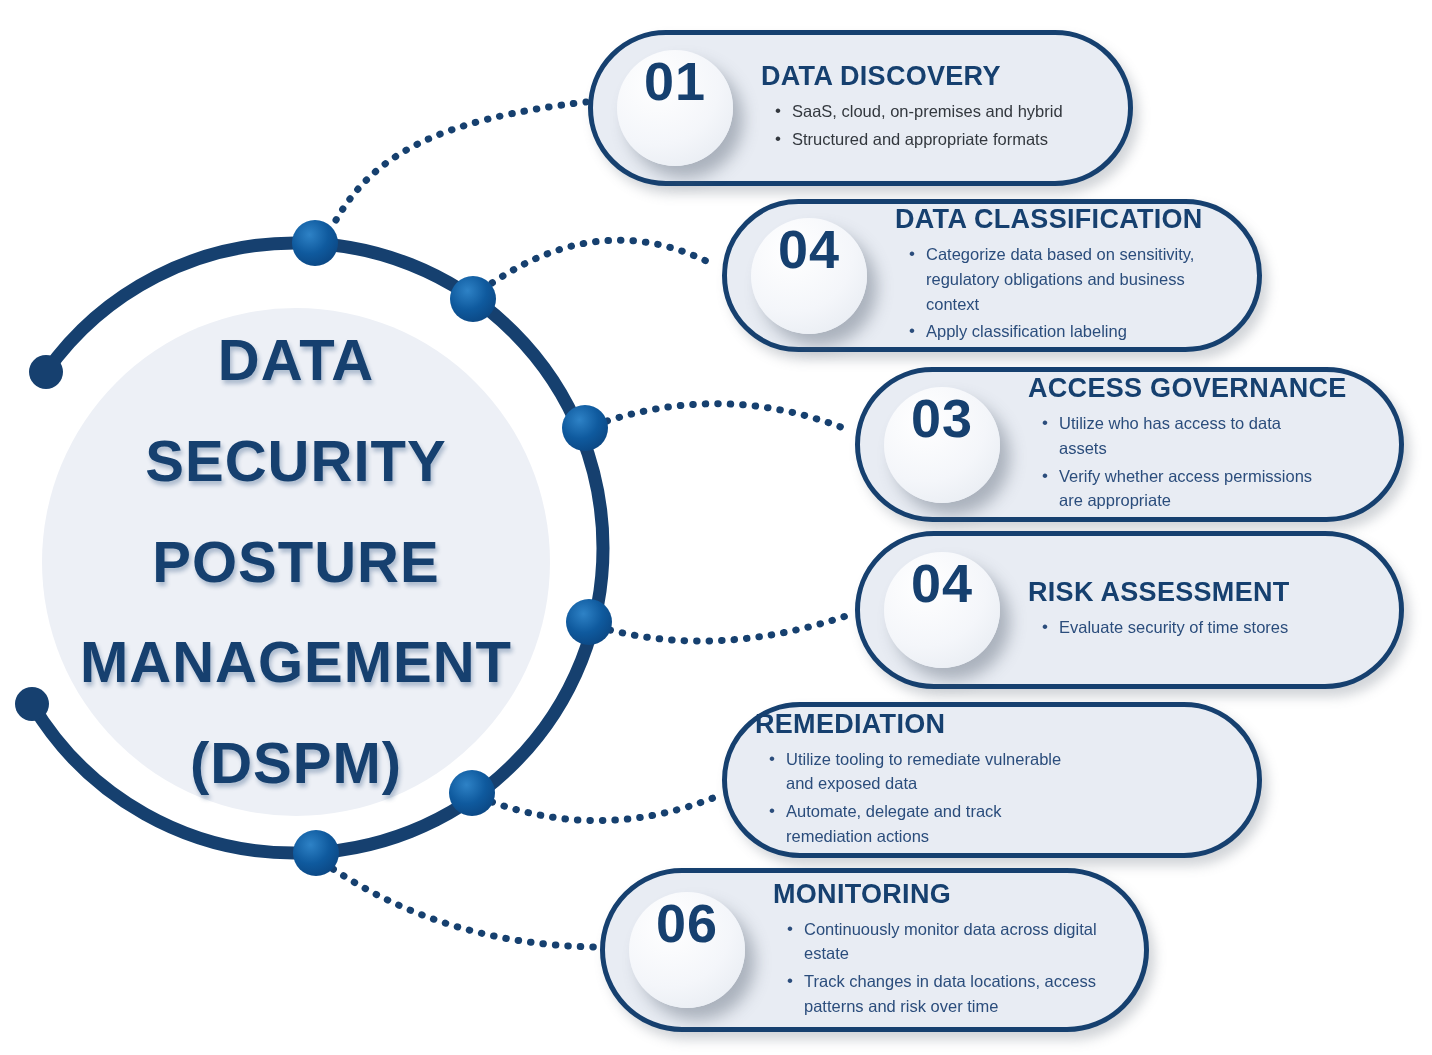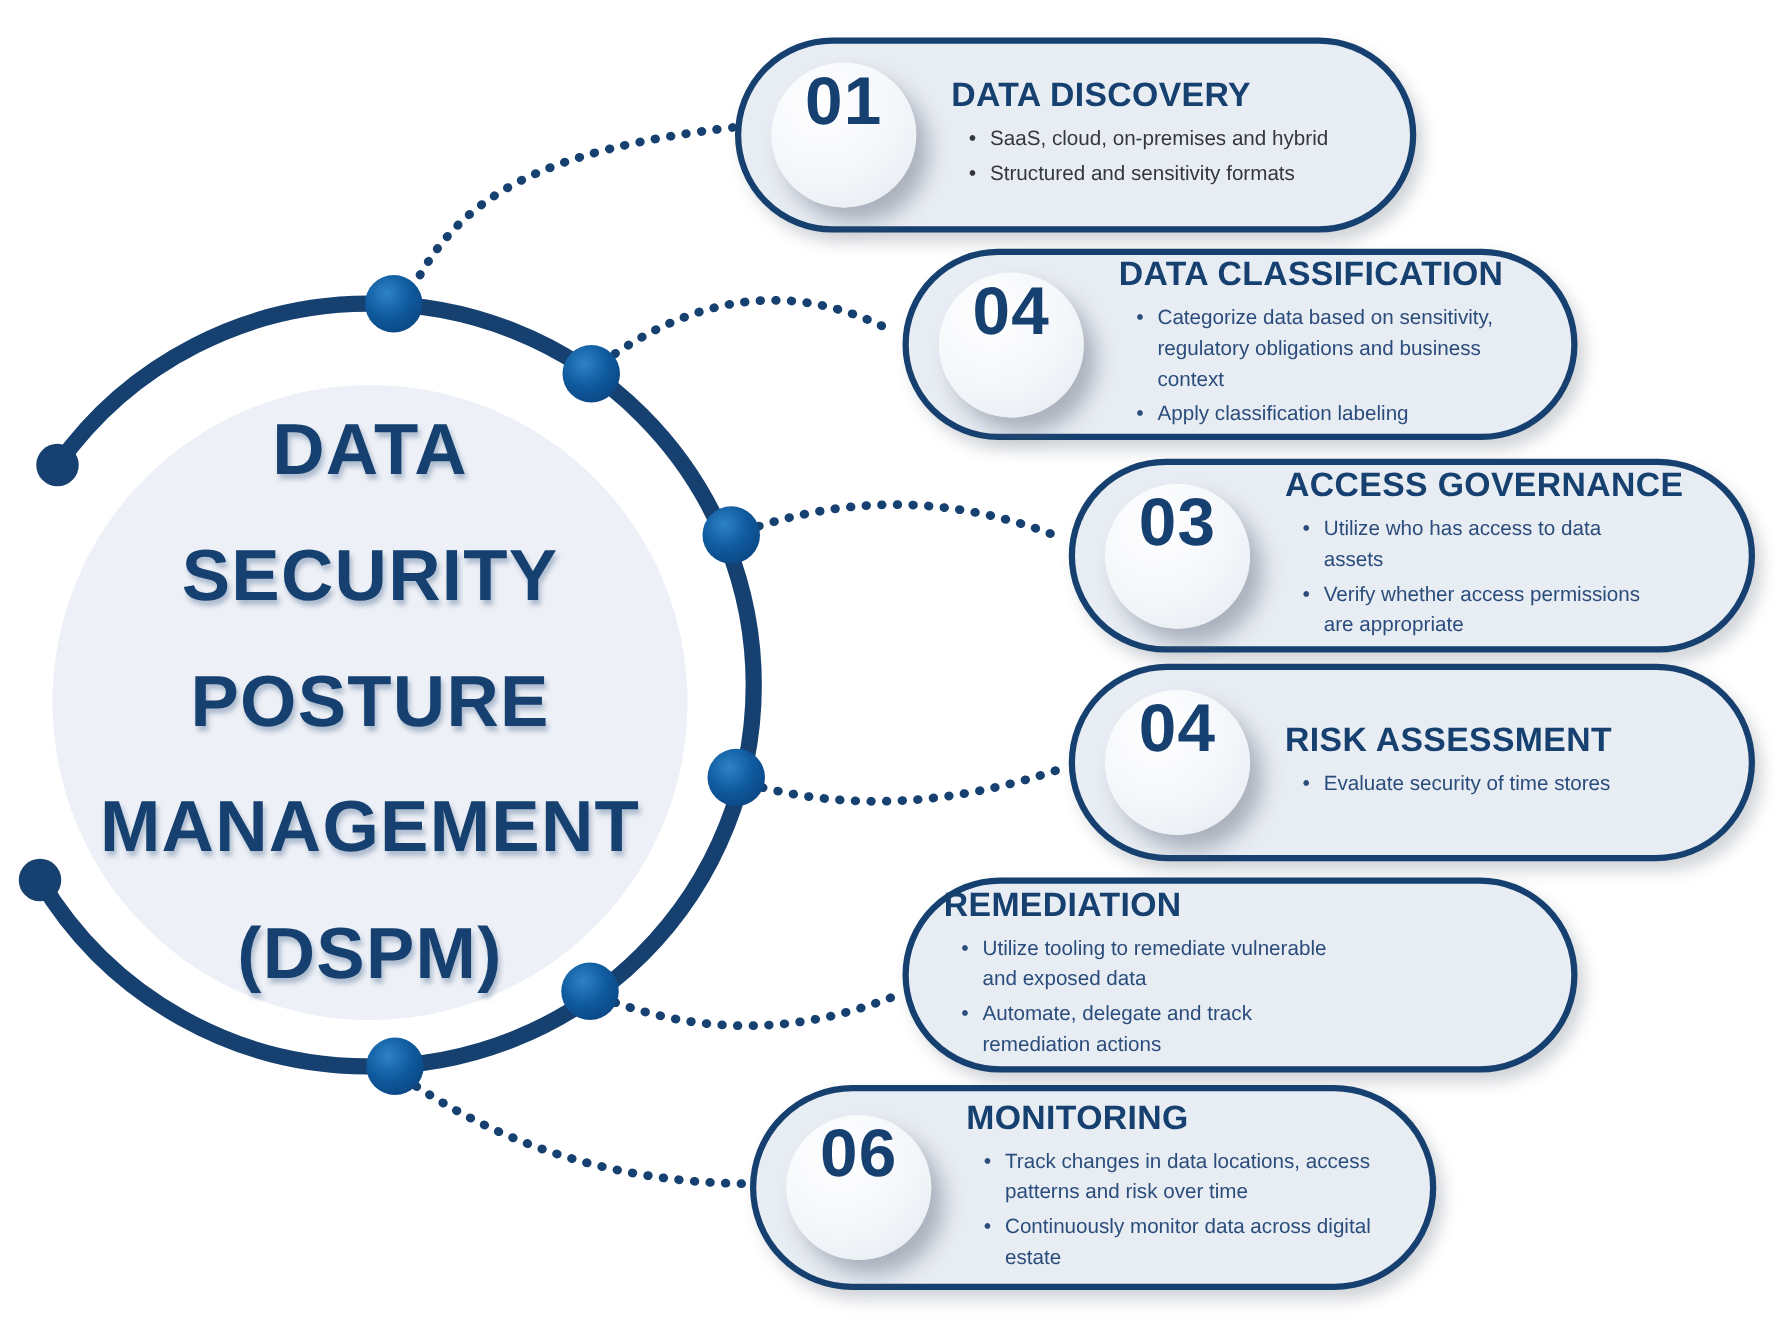--- a/index.html
+++ b/index.html
@@ -107,21 +107,21 @@
   </div>
 
   <div class="card c1">
     <div class="num-circle">
       <span>01</span>
     </div>
     <div class="card-content">
       <div class="card-title">DATA DISCOVERY</div>
       <ul class="bullets">
         <li>SaaS, cloud, on-premises and hybrid</li>
-        <li>Structured and sensitivity formats</li>
+        <li>Structured and appropriate formats</li>
       </ul>
     </div>
   </div>
 
   <div class="card c2">
     <div class="num-circle">
       <span>04</span>
     </div>
     <div class="card-content">
       <div class="card-title">DATA CLASSIFICATION</div>
@@ -173,21 +173,21 @@
     </div>
   </div>
 
   <div class="card c6">
     <div class="num-circle">
       <span>06</span>
     </div>
     <div class="card-content">
       <div class="card-title">MONITORING</div>
       <ul class="bullets">
+        <li>Continuously monitor data across digital
+estate</li>
         <li>Track changes in data locations, access
 patterns and risk over time</li>
-        <li>Continuously monitor data across digital
-estate</li>
       </ul>
     </div>
   </div>
 
 </div>
 
 </body></html>

